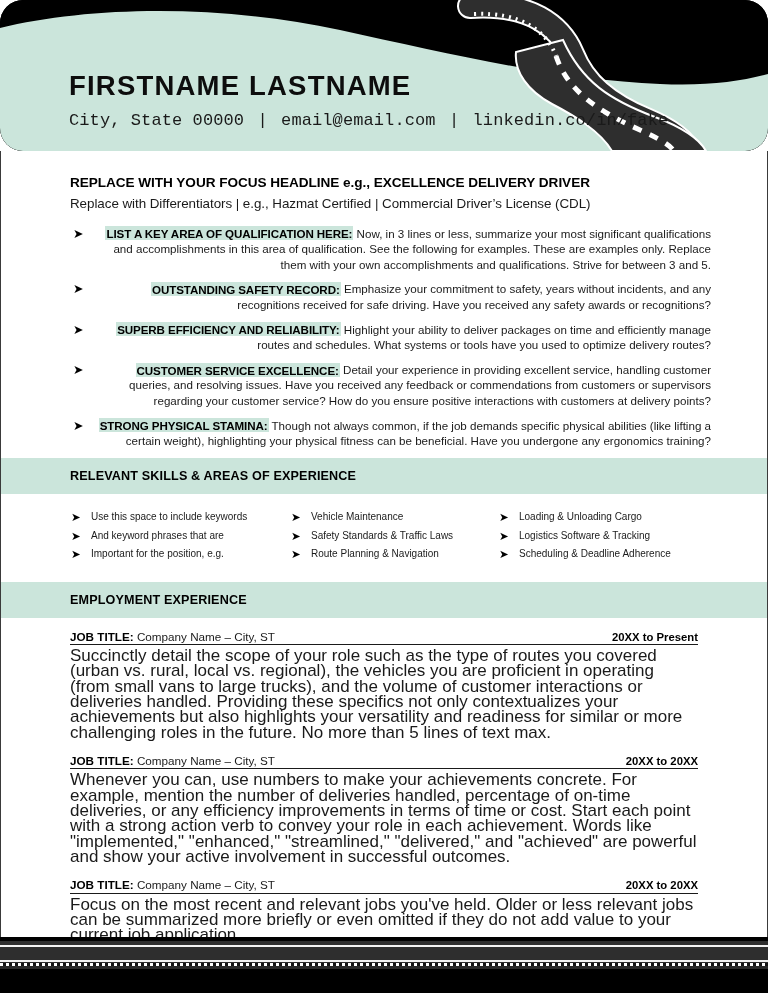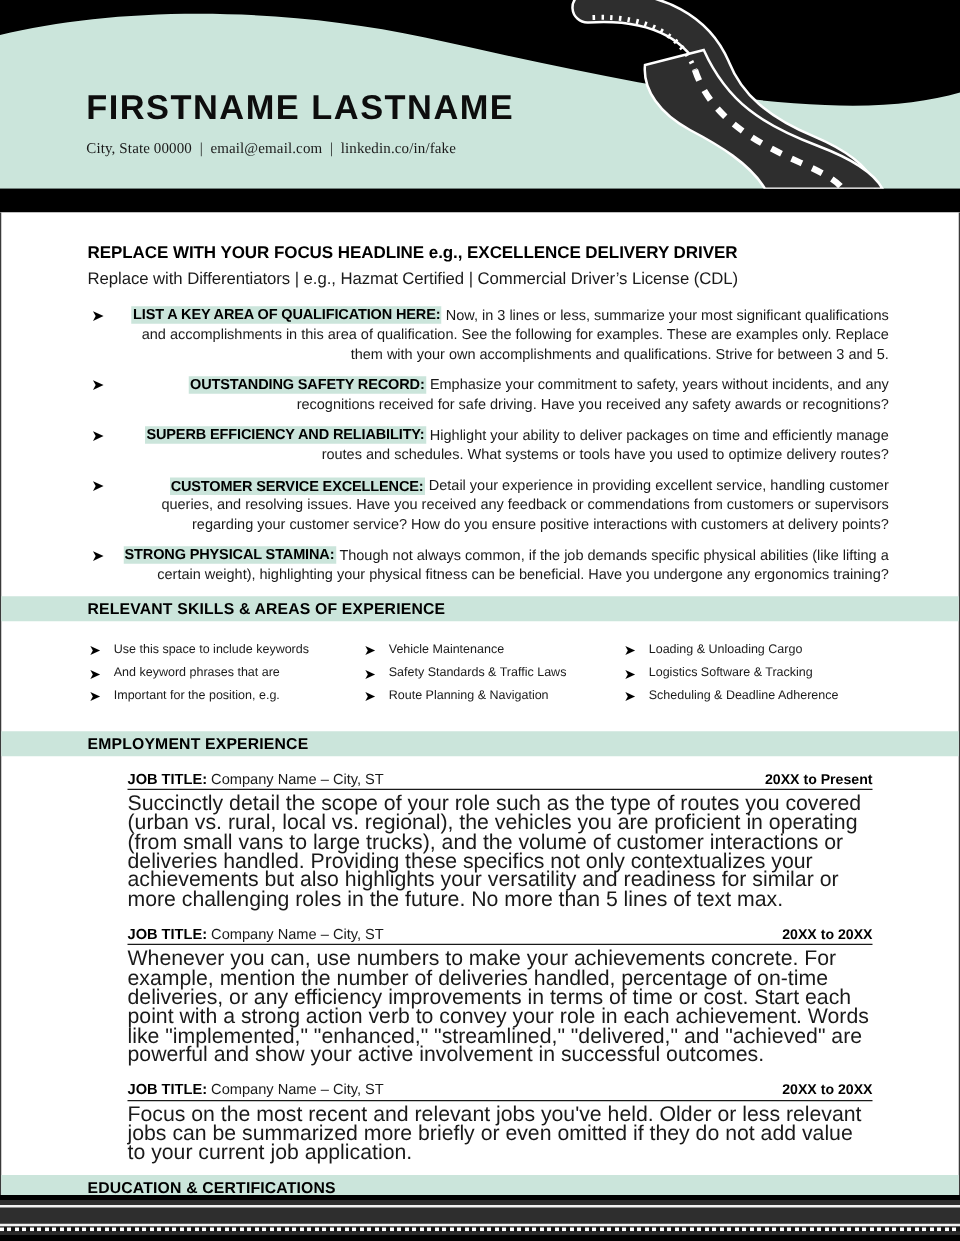--- a/index.html
+++ b/index.html
@@ -18,23 +18,24 @@
     height: 993px;
     background: #ffffff;
     overflow: hidden;
     box-sizing: border-box;
   }
 
   
   .header {
     position: relative;
     width: 768px;
-    height: 170px;
+    height: 151px;
     background: #000000;
     overflow: hidden;
+    border-radius: 23px;
   }
   .header-svg {
     position: absolute;
     top: 0; left: 0;
     width: 768px;
     height: 151px;
     display: block;
   }
   .header-text {
     position: absolute;
@@ -46,25 +47,25 @@
     font-size: 27.5px;
     font-weight: 700;
     letter-spacing: 1.2px;
     color: #0d0d0d;
     line-height: 1;
     white-space: nowrap;
     font-family: "Liberation Sans", sans-serif;
   }
   .contact {
     margin-top: 11px;
-    font-size: 12px;
+    font-size: 17px;
     color: #1a1a1a;
     letter-spacing: 0.1px;
     white-space: nowrap;
-    font-family: Liberation Serif, serif;
+    font-family: Liberation Mono, monospace;
   }
   .contact .sep { padding: 0 3px; }
 
   
   .body-frame {
     position: relative;
     width: 768px;
     height: 786px;
     box-sizing: border-box;
     border-left: 1.5px solid #3a3a3a;
@@ -120,21 +121,21 @@
     font-weight: 700;
     color: #000000;
     background: #cbe5db;
     padding: 0.5px 1px;
     letter-spacing: -0.1px;
   }
 
   
   .section-bar {
     background: #cbe5db;
-    height: 20px;
+    height: 36px;
     display: flex;
     align-items: center;
     padding-left: 69px;
     box-sizing: border-box;
   }
   .section-bar .section-title {
     font-size: 12.6px;
     font-weight: 700;
     color: #000000;
     letter-spacing: 0.15px;
@@ -168,21 +169,20 @@
     color: #1a1a1a;
     white-space: nowrap;
   }
 
   
   .exp-wrap {
     padding: 12px 69px 10px 69px;
   }
   .job {
     margin-bottom: 14px;
-    margin-left: 32px;
   }
   .job:last-child { margin-bottom: 0; }
   .job-header {
     display: flex;
     align-items: baseline;
     justify-content: space-between;
     border-bottom: 1px solid #1a1a1a;
     padding-bottom: 1.5px;
   }
   .job-left {

